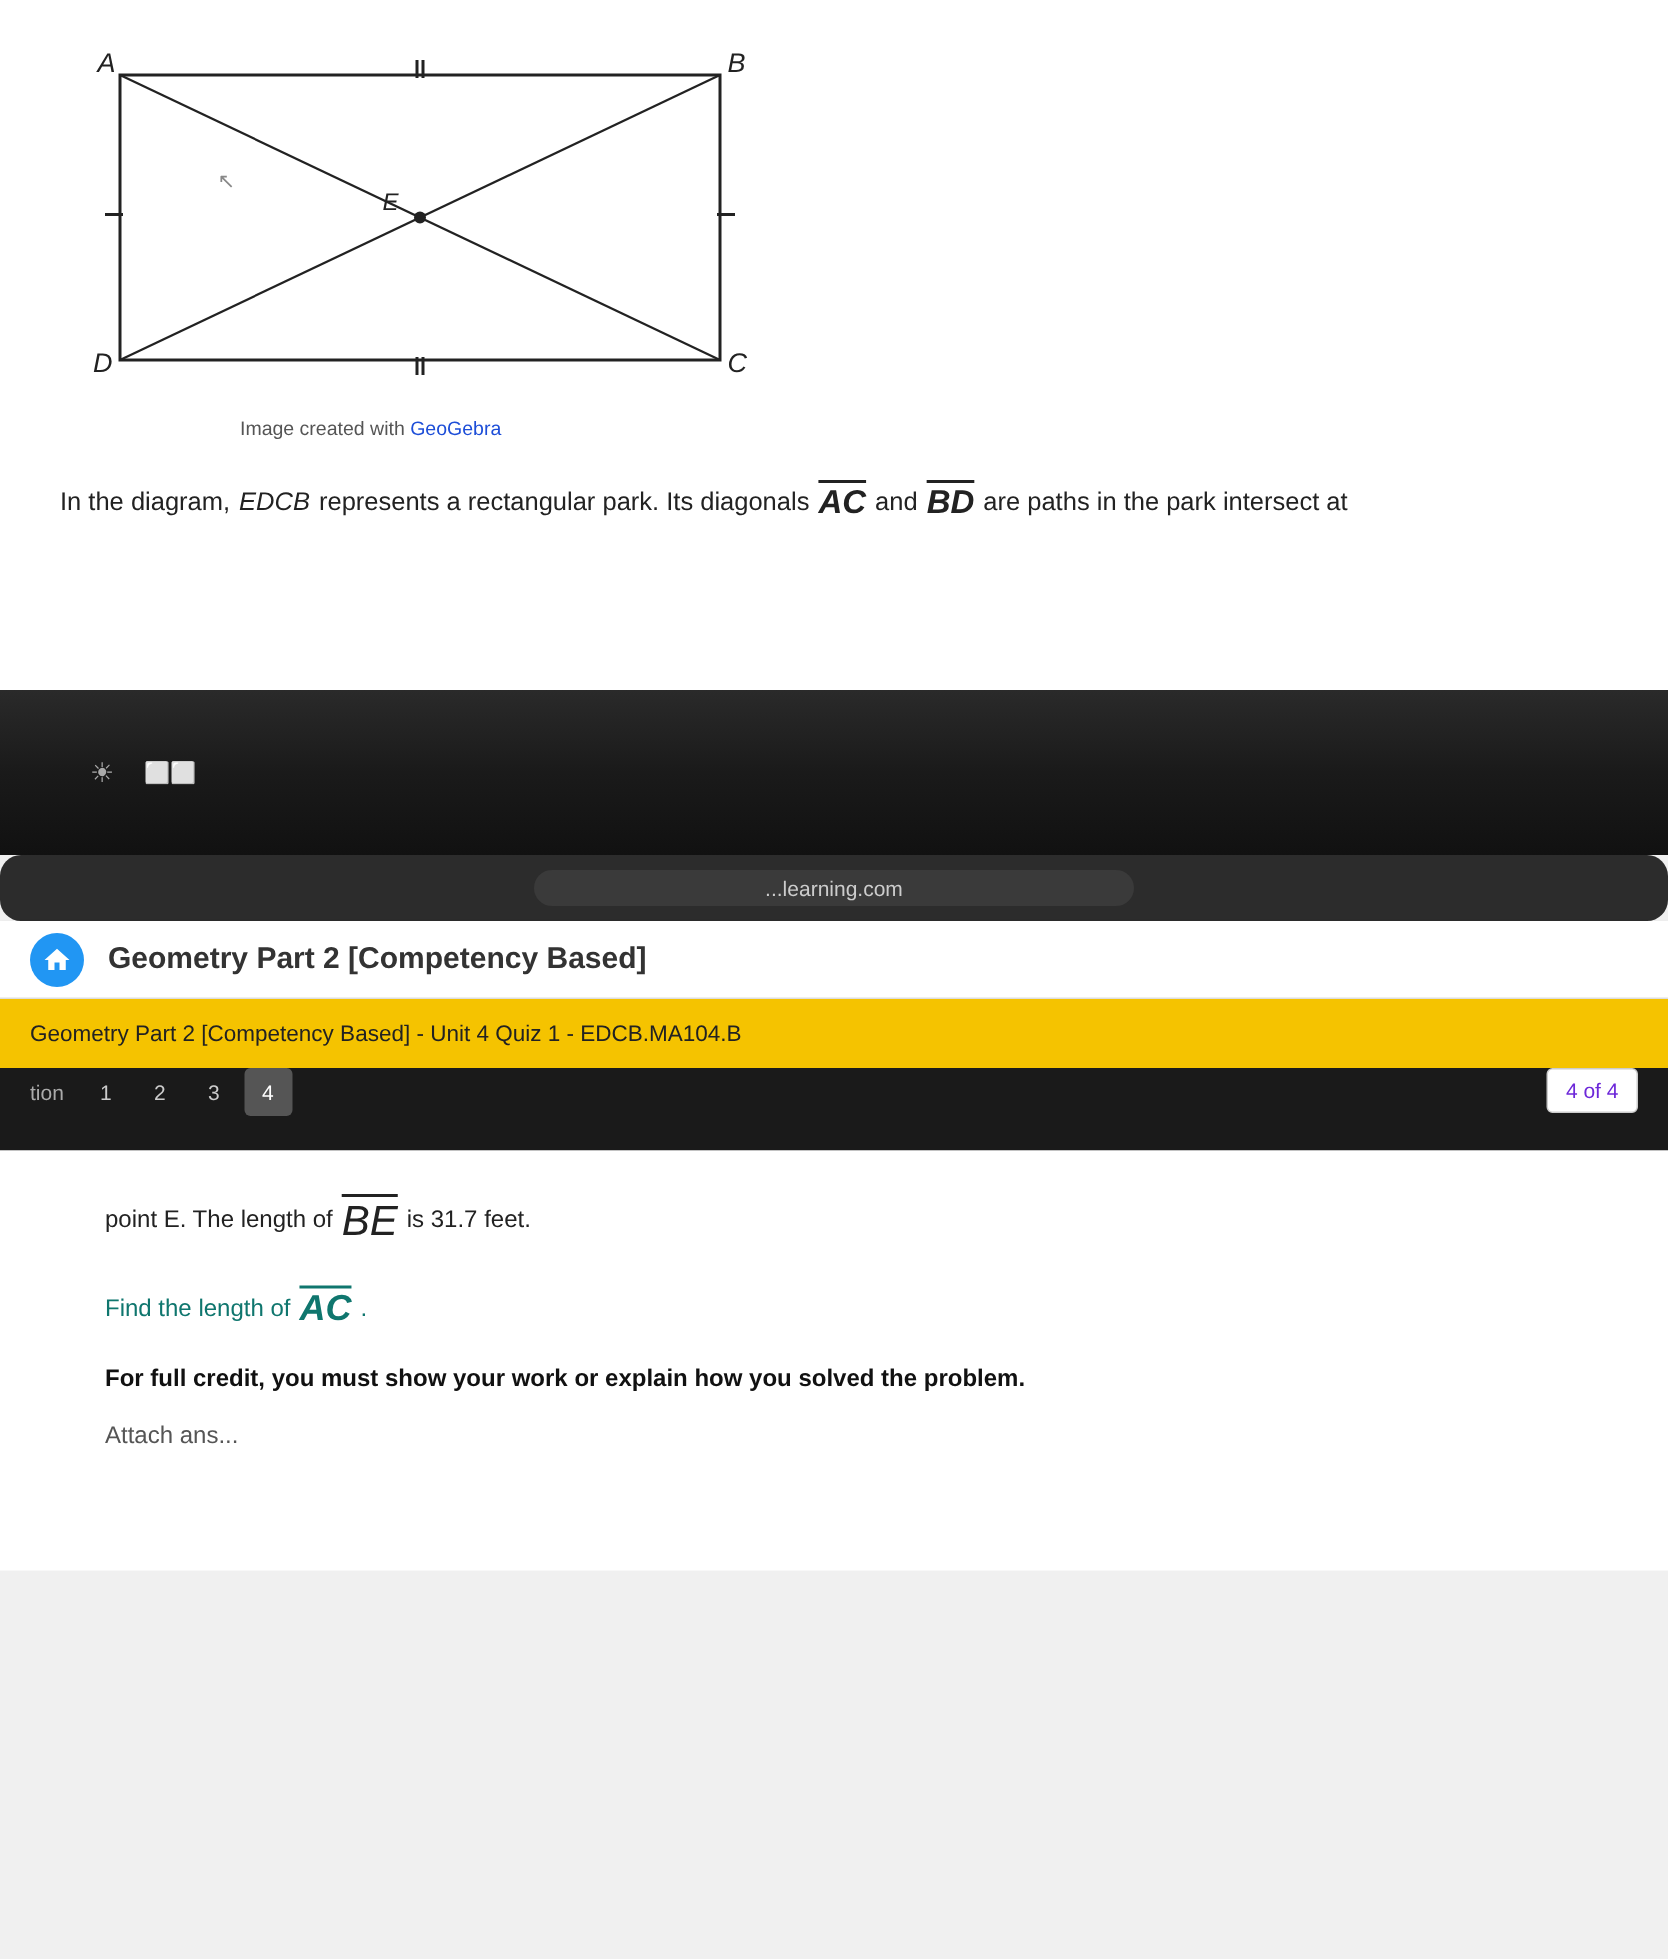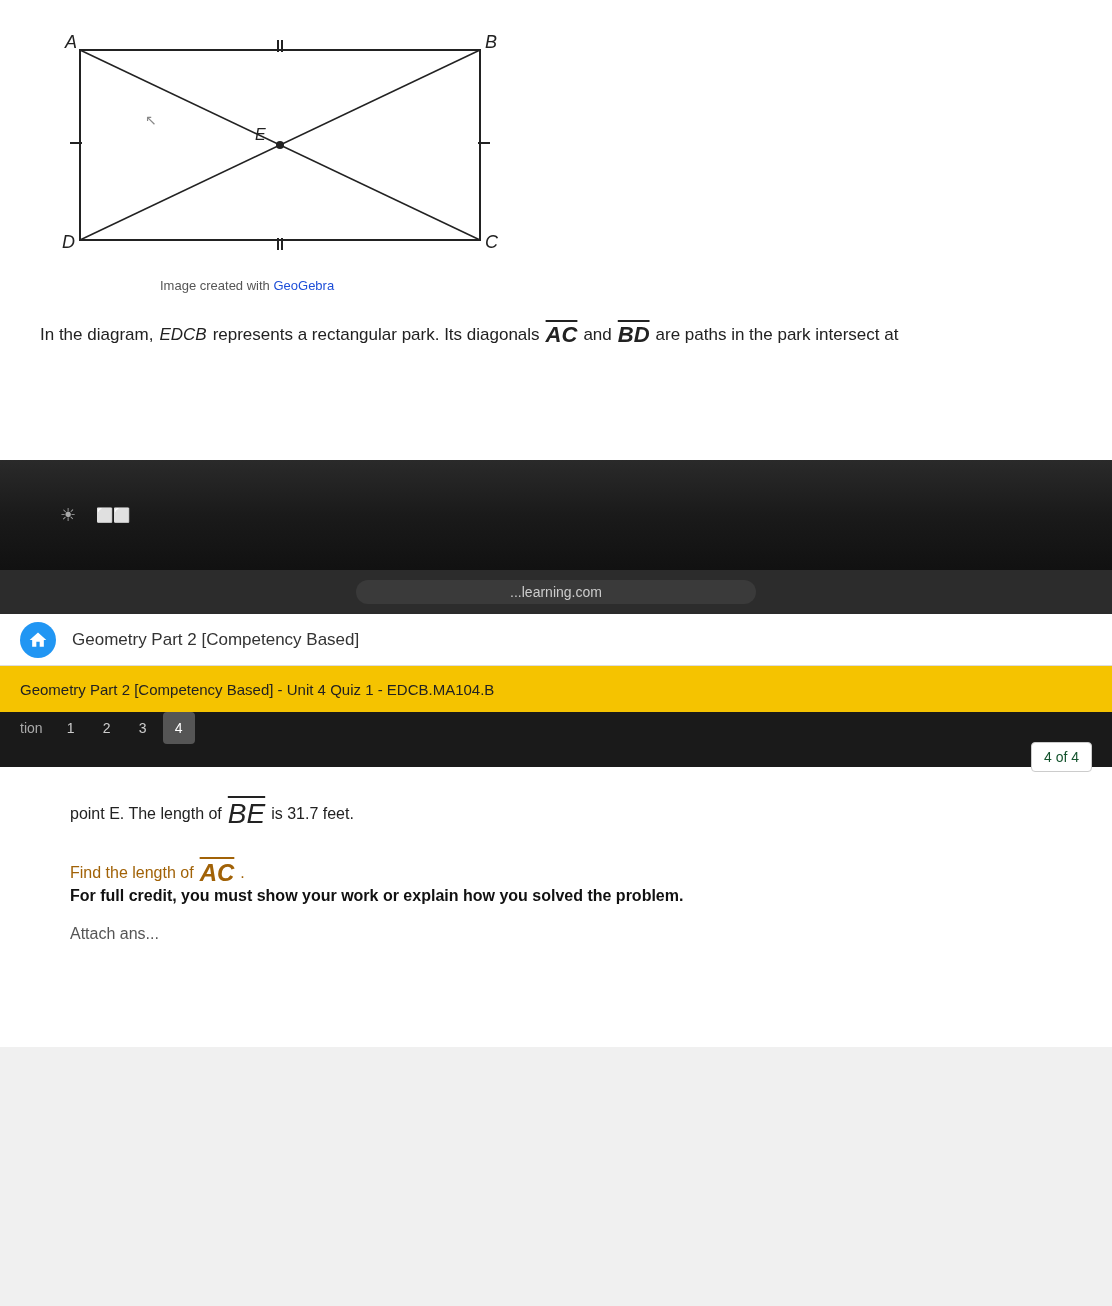--- a/index.html
+++ b/index.html
@@ -72,20 +72,21 @@
     }
 
     
     .browser-bar {
       background: #2c2c2c;
       height: 44px;
       display: flex;
       align-items: center;
       justify-content: center;
       padding: 0 20px;
+      border-radius: 14px;
     }
 
     .browser-url {
       color: #ccc;
       font-size: 14px;
       background: #3a3a3a;
       border-radius: 20px;
       padding: 4px 20px;
       min-width: 400px;
       text-align: center;
@@ -115,23 +116,23 @@
       flex-shrink: 0;
     }
 
     .home-icon-btn svg {
       fill: white;
       width: 20px;
       height: 20px;
     }
 
     .header-title {
-      font-size: 17px;
+      font-size: 20px;
       color: #333;
-      font-weight: 400;
+      font-weight: 700;
     }
 
     
     .yellow-bar {
       background: #f5c300;
       height: 46px;
       display: flex;
       align-items: center;
       padding: 0 20px;
     }
@@ -178,27 +179,26 @@
       border: none;
     }
 
     .question-tab.active {
       background: #555;
       color: white;
     }
 
     .question-counter {
       background: white;
-      color: #14532d;
+      color: #6d28d9;
       font-size: 14px;
       padding: 6px 12px;
       border-radius: 4px;
       font-weight: 500;
       border: 1px solid #ccc;
-      margin-top: 30px;
     }
 
     
     .bottom-section {
       background: #ffffff;
       padding: 30px 50px 30px 70px;
       min-height: 280px;
     }
 
     .problem-line {
@@ -206,25 +206,26 @@
       color: #222;
       display: flex;
       align-items: center;
       gap: 6px;
       flex-wrap: wrap;
       margin-bottom: 28px;
     }
 
     .find-line {
       font-size: 16px;
-      color: #a16207;
+      color: #0f766e;
       display: flex;
       align-items: center;
       gap: 6px;
       flex-wrap: wrap;
+      margin-bottom: 24px;
     }
 
     .bold-instruction {
       font-size: 16px;
       color: #111;
       font-weight: bold;
       margin-bottom: 20px;
     }
 
     .attach-line {

